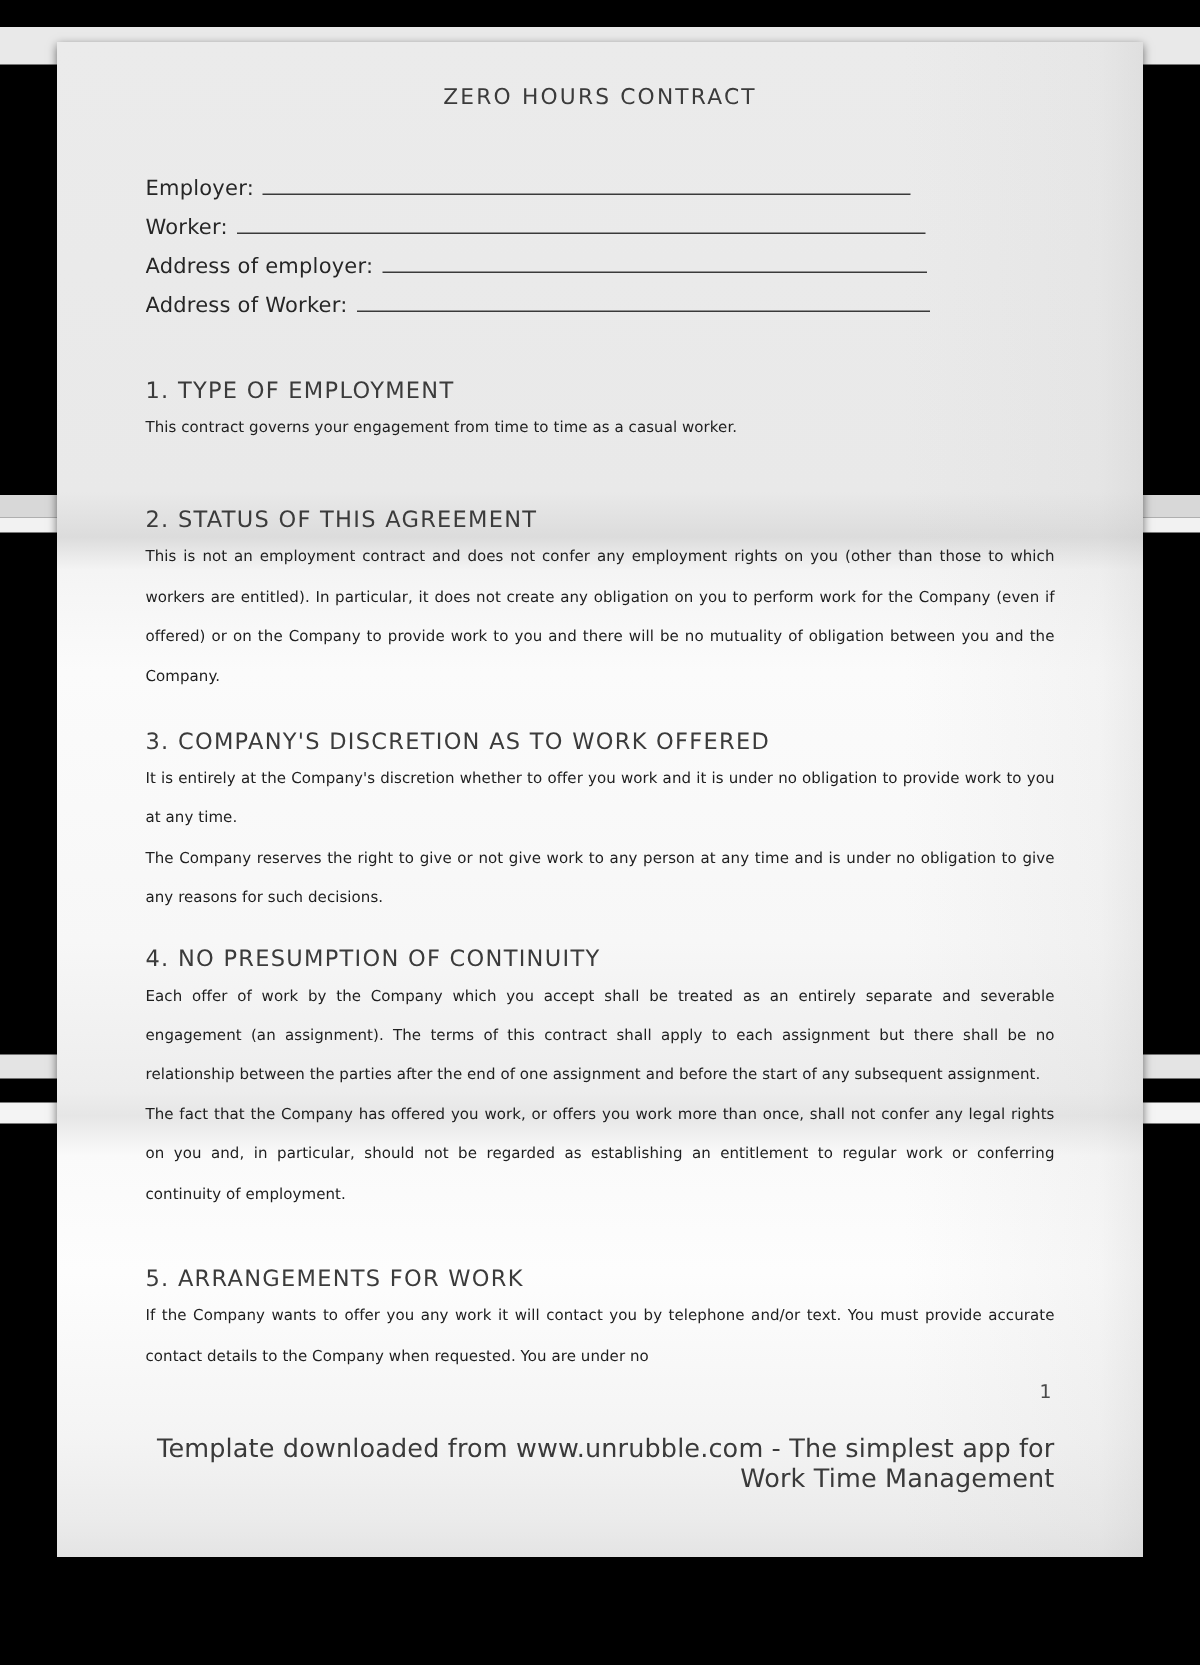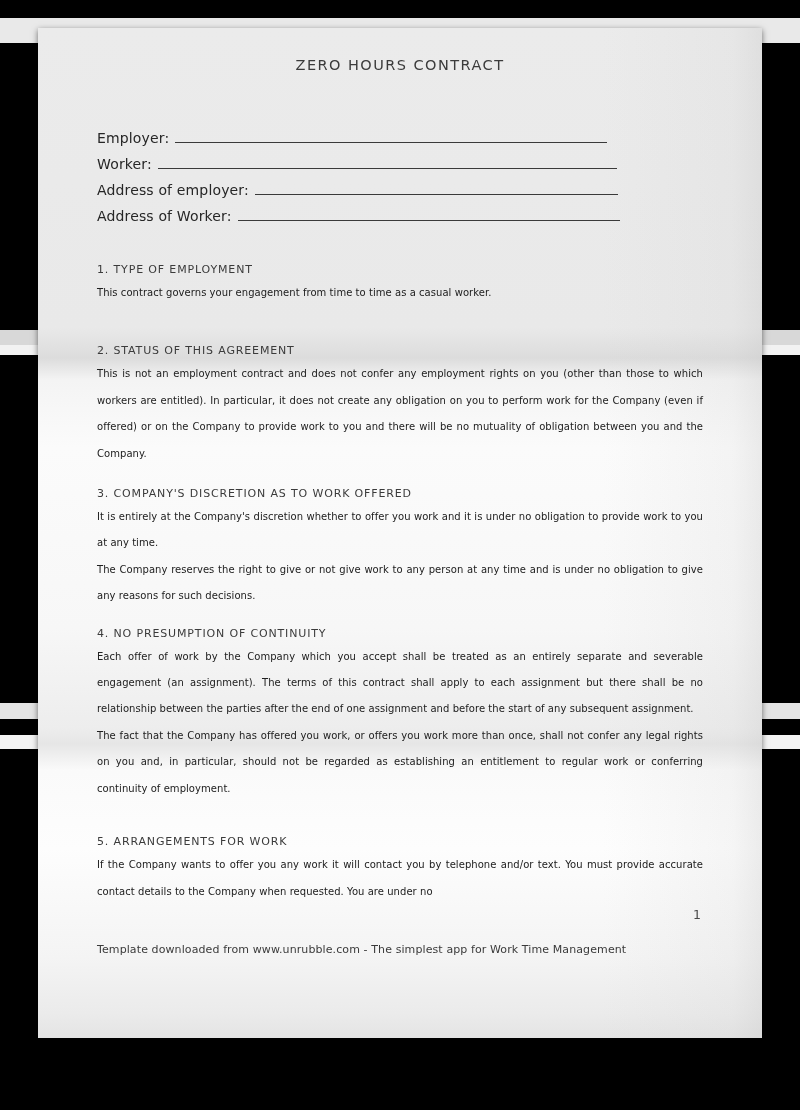--- a/index.html
+++ b/index.html
@@ -77,21 +77,21 @@
     text-align: center;
     font-size: 14.5px;
     letter-spacing: 1.45px;
     color: #3b3b3b;
     margin: 0;
     padding-top: 29px;
     font-weight: 400;
   }
 
   .form-block {
-    margin-top: 52px;
+    margin-top: 40px;
   }
   .form-row {
     font-size: 14px;
     color: #262626;
     line-height: 26px;
     white-space: nowrap;
     overflow: hidden;
   }
   .form-row .fr-label { letter-spacing: 0.15px; }
   .form-row .fr-rule {
@@ -102,21 +102,21 @@
     vertical-align: baseline;
   }
   .r-employer          { width: 432px; }
   .r-address-employer  { width: 363px; }
   .r-worker            { width: 459px; }
   .r-address-worker    { width: 382px; }
 
   .section { margin-top: 20px; }
   .section-first { margin-top: 34px; }
   .section-heading {
-    font-size: 11px;
+    font-size: 15px;
     letter-spacing: 0.85px;
     color: #3b3b3b;
     margin: 0 0 4px 0;
     font-weight: 400;
   }
   .para {
     font-size: 10px;
     color: #202020;
     line-height: 26.4px;
     text-align: justify;
@@ -130,22 +130,22 @@
   .gap-5 { margin-top: 33px; }
 
   .page-number {
     text-align: right;
     font-size: 12.5px;
     color: #4a4a4a;
     margin-top: 2px;
     padding-right: 2px;
   }
   .footer-note {
-    text-align: left;
-    font-size: 11px;
+    text-align: right;
+    font-size: 17px;
     color: #3a3a3a;
     margin-top: 21px;
     letter-spacing: 0.1px;
   }
 </style>
 </head>
 <body>
 
 <div class="bleed bleed-top"></div>
 <div class="bleed bleed-mid-a"></div>

